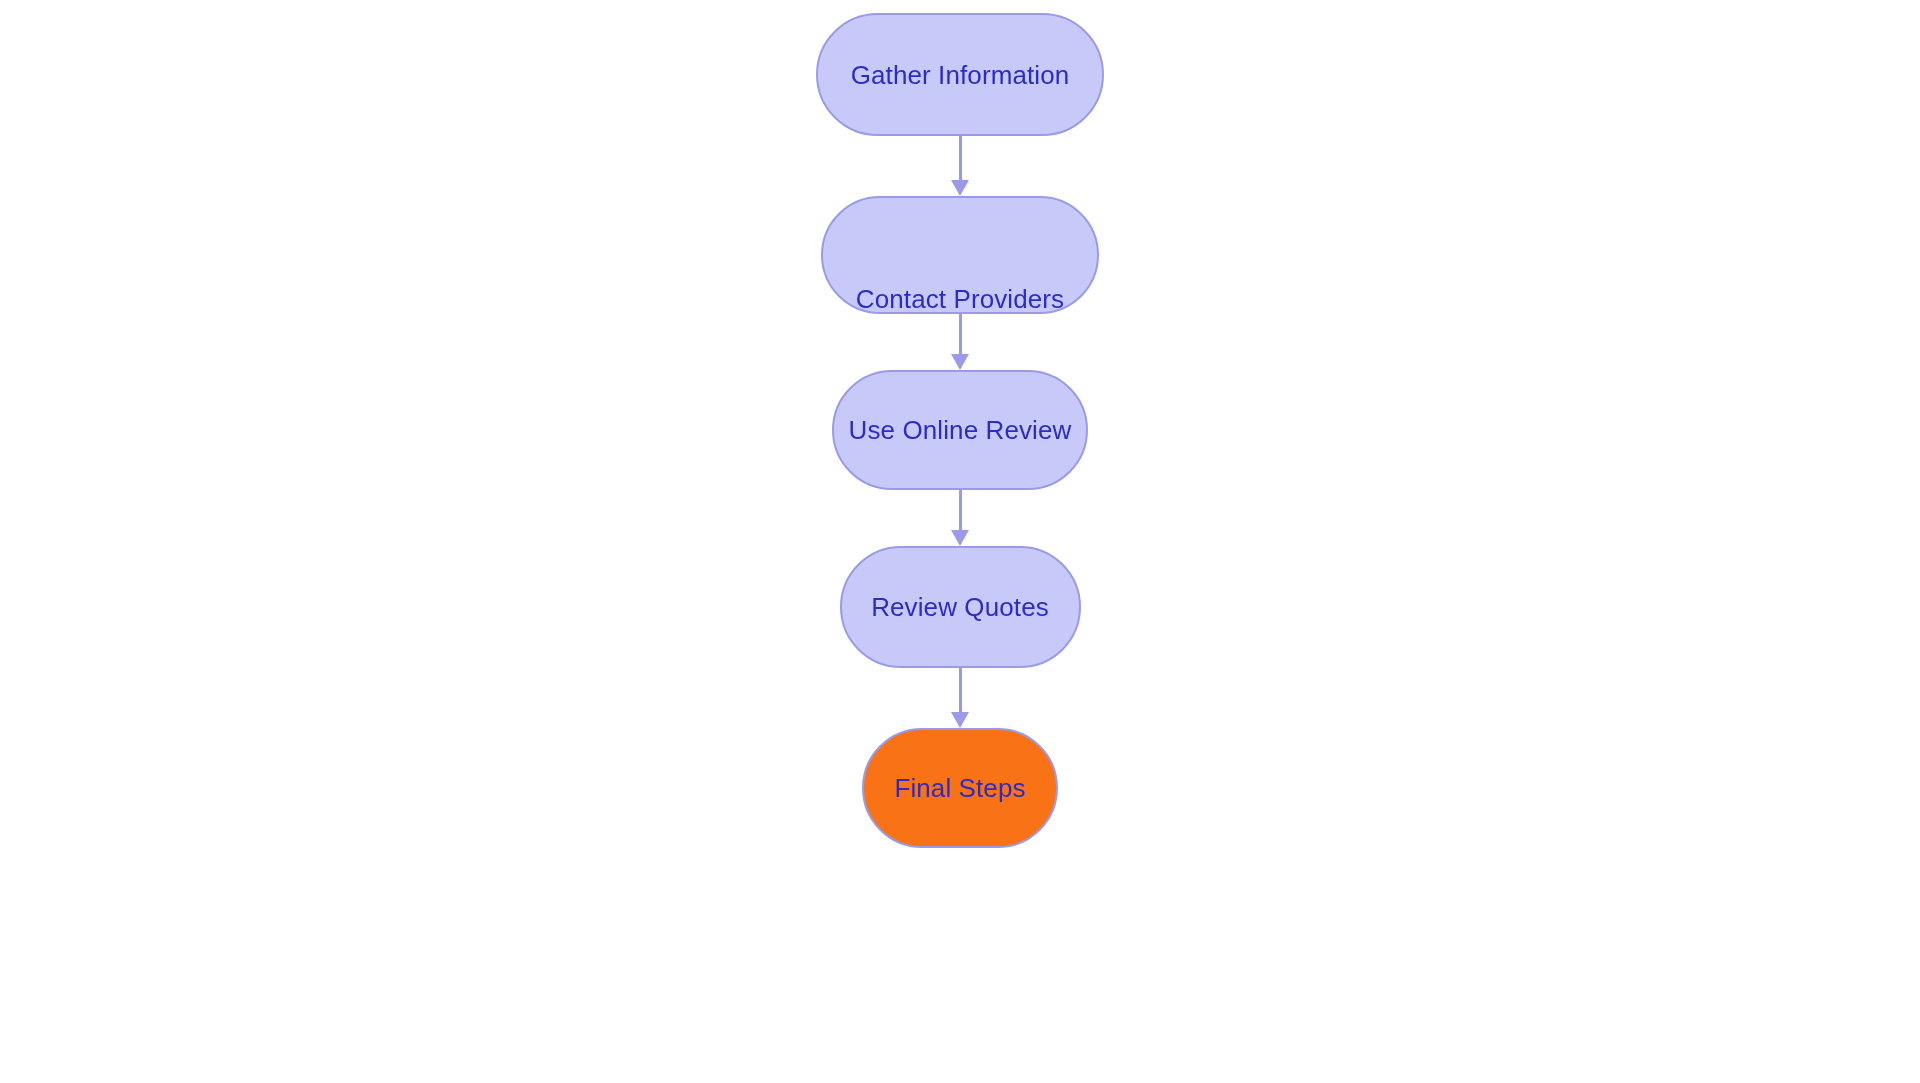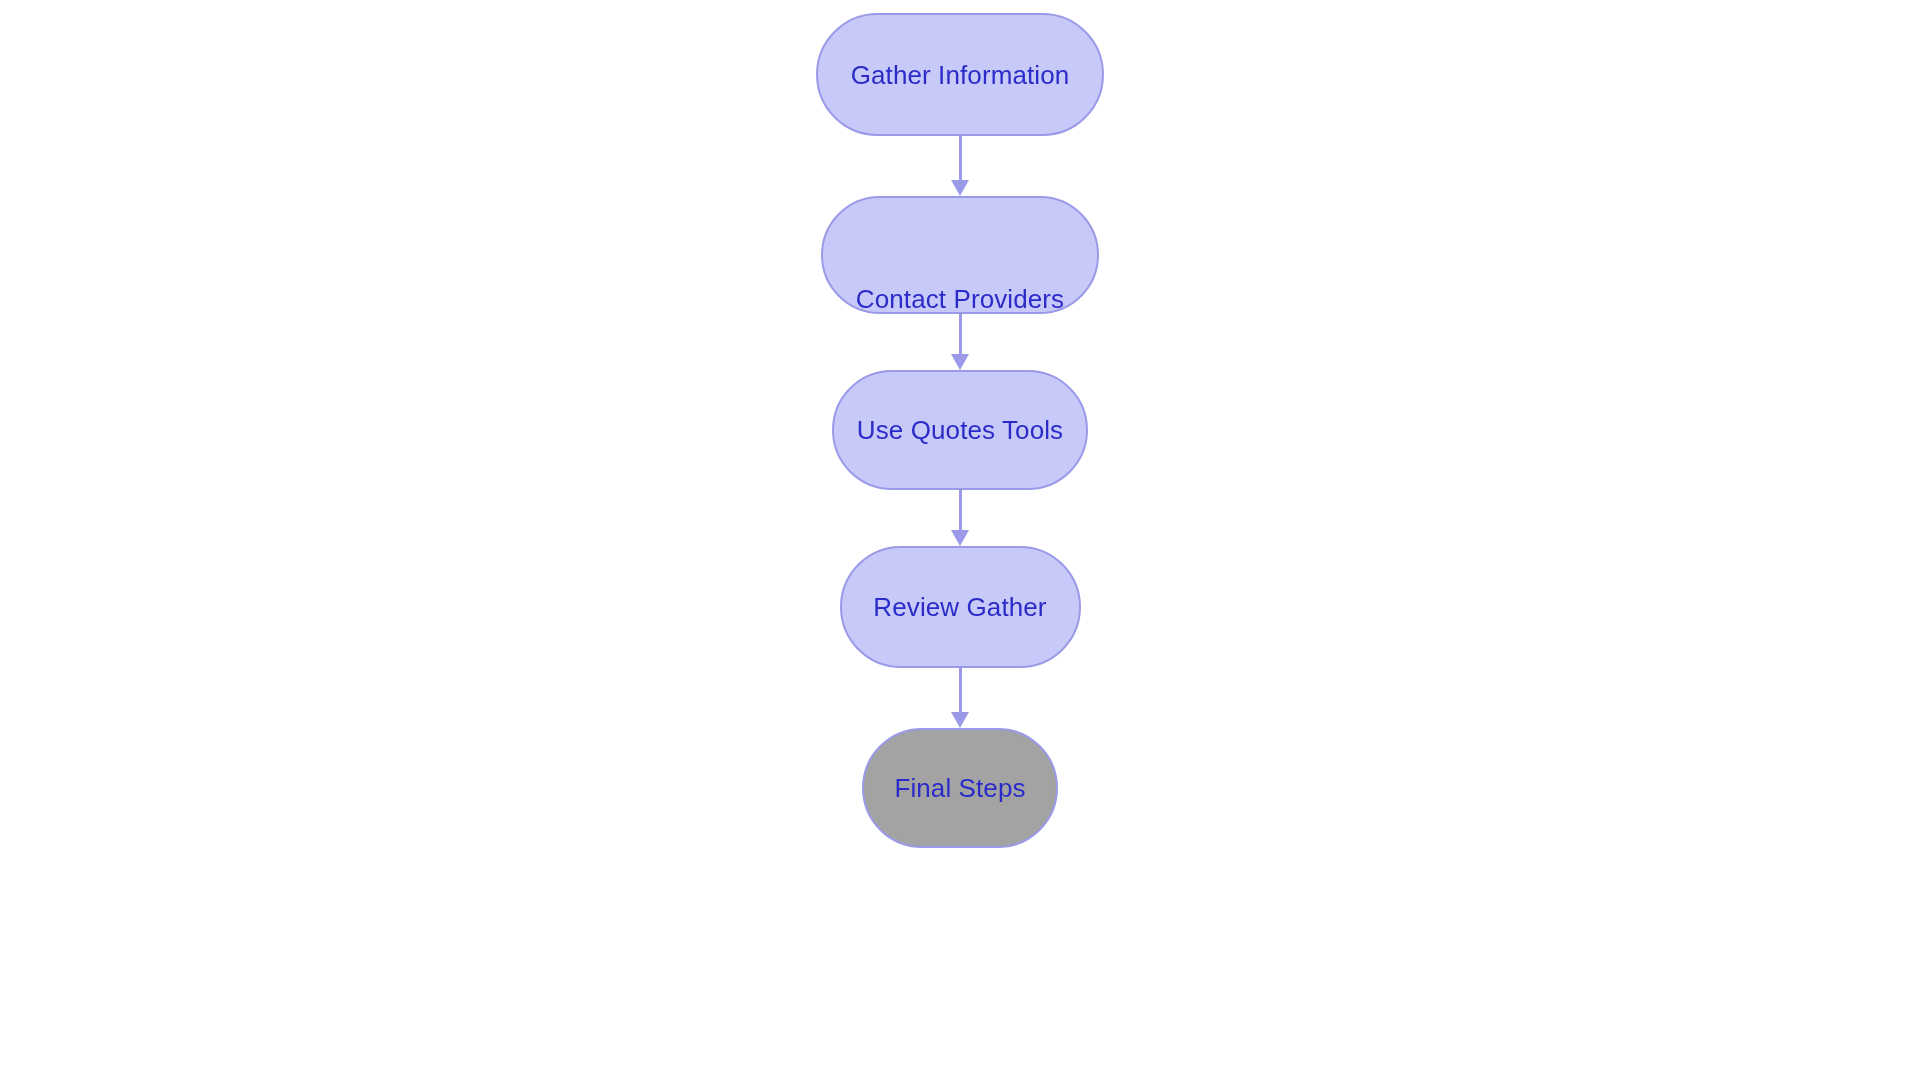--- a/index.html
+++ b/index.html
@@ -89,35 +89,35 @@
     <div class="node" id="node-1" style="width: 278px; height: 118px; background: rgb(199, 202, 249); border-color: rgb(154, 154, 232); color: rgb(43, 43, 201); align-items: flex-end;">
       <span class="node-label">Contact Providers</span>
     </div>
 
     <div class="connector" id="edge-1" style="height: 56px;">
       <div class="connector-line" style="background: rgb(154, 154, 232);"></div>
       <div class="connector-arrow" style="border-top-color: rgb(154, 154, 232);"></div>
     </div>
 
     <div class="node" id="node-2" style="width: 256px; height: 120px; background: rgb(199, 202, 249); border-color: rgb(154, 154, 232); color: rgb(43, 43, 201);">
-      <span class="node-label">Use Quotes Tools</span>
+      <span class="node-label">Use Online Review</span>
     </div>
 
     <div class="connector" id="edge-2" style="height: 56px;">
       <div class="connector-line" style="background: rgb(154, 154, 232);"></div>
       <div class="connector-arrow" style="border-top-color: rgb(154, 154, 232);"></div>
     </div>
 
     <div class="node" id="node-3" style="width: 241px; height: 122px; background: rgb(199, 202, 249); border-color: rgb(154, 154, 232); color: rgb(43, 43, 201);">
-      <span class="node-label">Review Gather</span>
+      <span class="node-label">Review Quotes</span>
     </div>
 
     <div class="connector" id="edge-3" style="height: 60px;">
       <div class="connector-line" style="background: rgb(154, 154, 232);"></div>
       <div class="connector-arrow" style="border-top-color: rgb(154, 154, 232);"></div>
     </div>
 
-    <div class="node" id="node-4" style="width: 196px; height: 120px; background: #a3a3a3; border-color: rgb(154, 154, 232); color: rgb(43, 43, 201);">
+    <div class="node" id="node-4" style="width: 196px; height: 120px; background: #f97316; border-color: rgb(154, 154, 232); color: rgb(43, 43, 201);">
       <span class="node-label">Final Steps</span>
     </div>
 
   </div>
 </div>
 
 </body></html>

